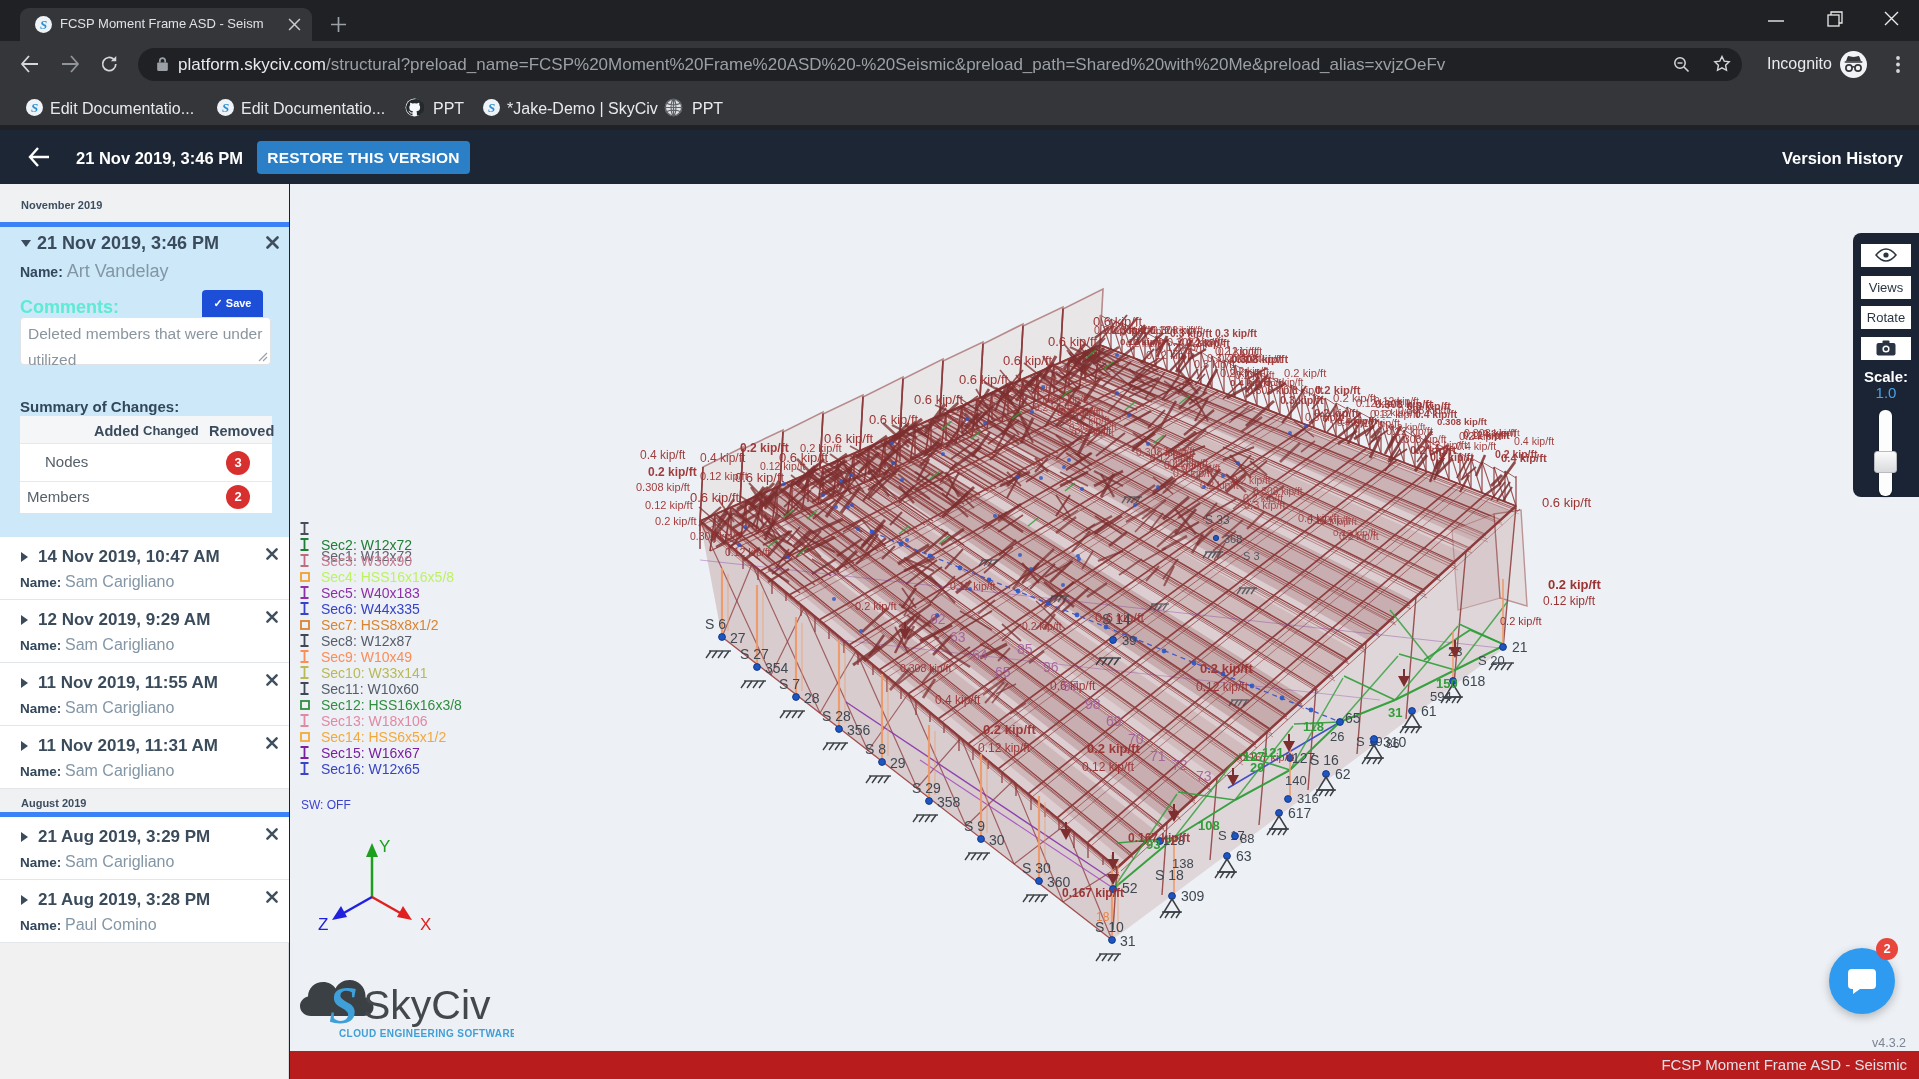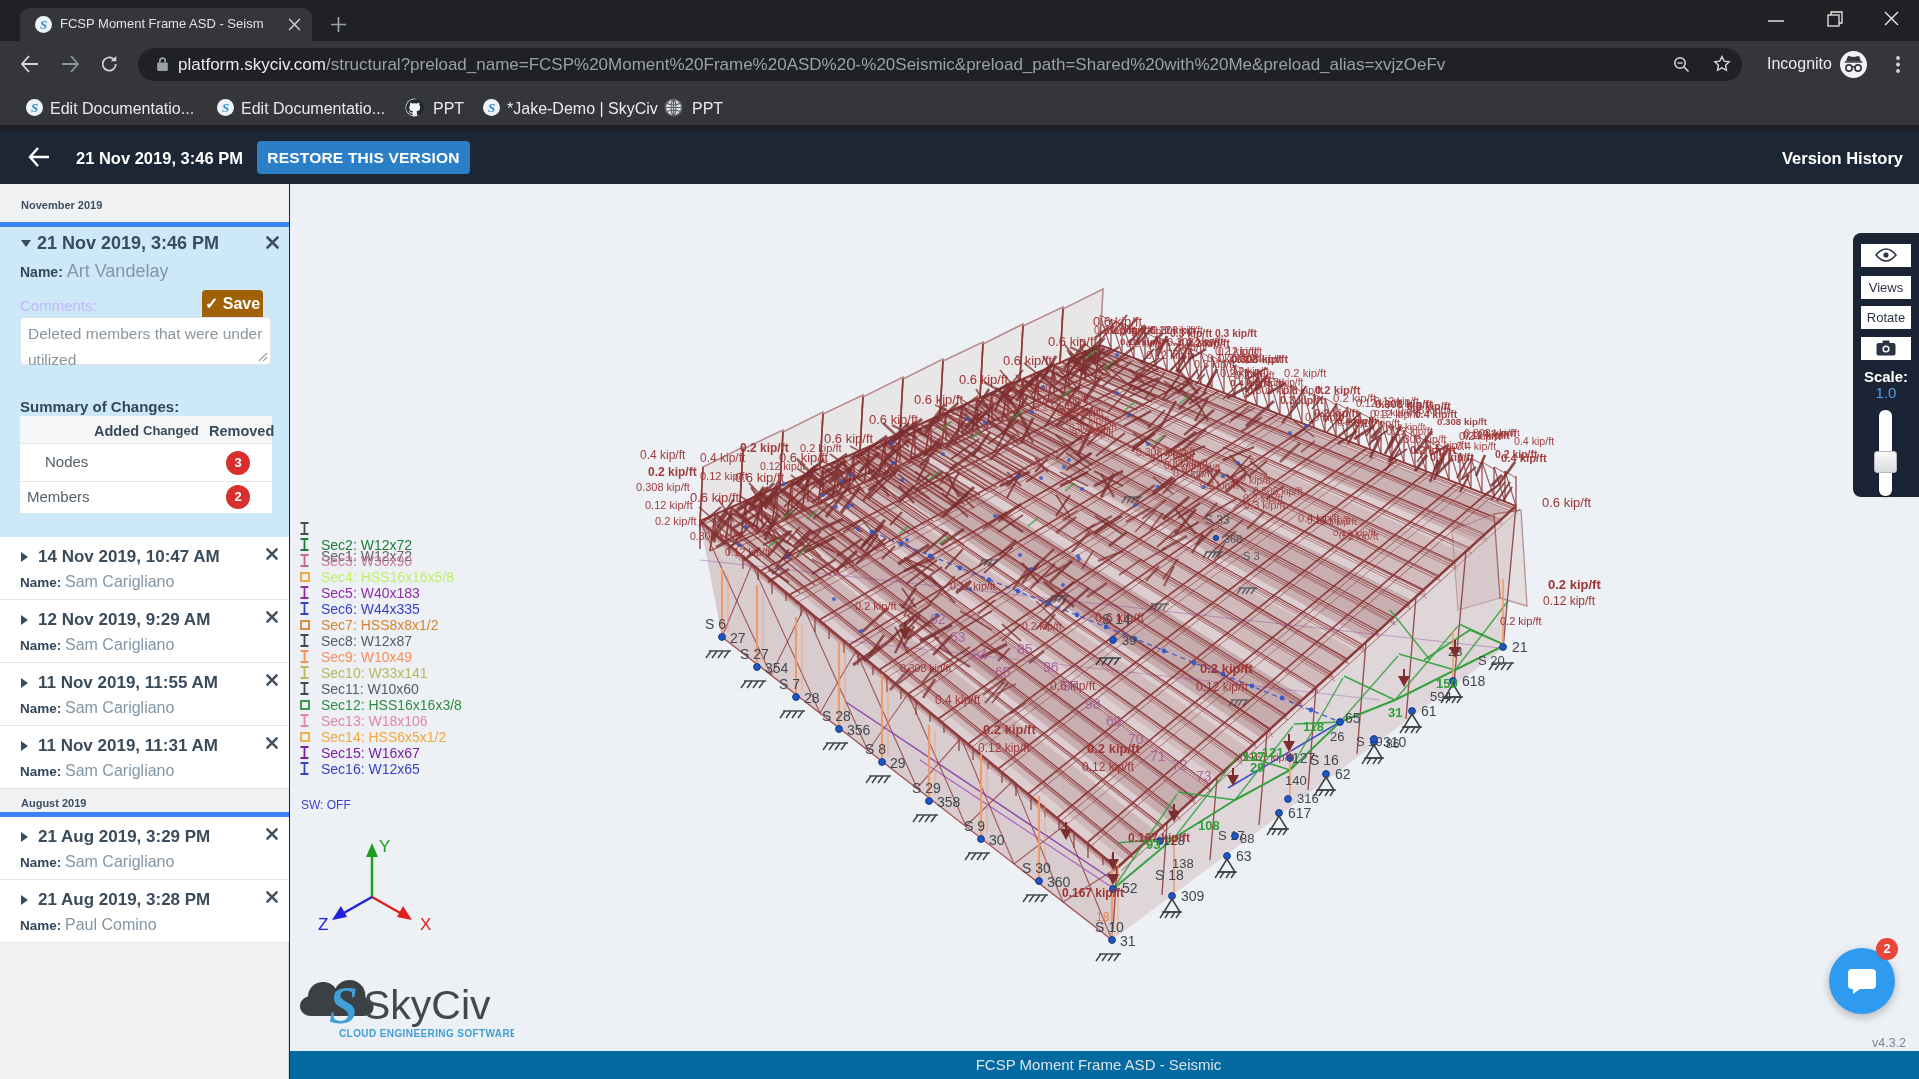--- a/index.html
+++ b/index.html
@@ -17,21 +17,21 @@
 .sechead{width:289px;height:43px;background:#eff1f3;border-bottom:5px solid #3b82f6;color:#3d4e60;font-weight:bold;font-size:11px;line-height:43px;padding-left:21px}
 #bluecard{left:0;top:227px;width:289px;height:310px;background:#cde8f8}
 .ventry{width:289px;background:#fff;border-bottom:1px solid #e4e7ea;height:63px}
 .vdate{position:absolute;left:38px;top:10px;color:#3a4b5c;font-weight:bold;font-size:17px}
 .vname{position:absolute;left:20px;top:36px;color:#33475c;font-weight:bold;font-size:13.5px}
 .vname span{color:#8396a6;font-weight:normal;font-size:16px}
 .tri{position:absolute;left:21px;top:15px;width:0;height:0;border-left:7px solid #3a4b5c;border-top:5px solid transparent;border-bottom:5px solid transparent}
 .vx{position:absolute;left:265px;top:8px;color:#3f4f5e;font-weight:bold;font-size:15px}
 
 #viewport{left:290px;top:184px;width:1629px;height:867px;background:#edf0f4}
-#footer{left:290px;top:1051px;width:1629px;height:28px;background:#0369a1;color:#dfe3e8;font-size:15px;text-align:center;line-height:28px;padding-right:12px}
+#footer{left:290px;top:1051px;width:1629px;height:28px;background:#b91c1c;color:#dfe3e8;font-size:15px;text-align:right;line-height:28px;padding-right:12px}
 
 #toolpanel{left:1853px;top:233px;width:66px;height:264px;background:#1b2434;border-radius:8px 0 0 8px}
 .tbtn{position:absolute;left:8px;width:50px;height:23px;background:#fff;border-radius:0;color:#2b3442;font-size:13px;text-align:center;line-height:23px}
 
 .leg{position:absolute;font-size:14px;white-space:nowrap}
 </style></head><body>
 
 <div class="abs" id="tabbar"></div>
 <div class="abs" id="tab">
     <svg class="abs" style="left:15px;top:8px" width="17" height="17" viewBox="0 0 17 17">
@@ -133,22 +133,22 @@
 <span class="abs" style="left:1782px;top:149px;font-size:16.5px;font-weight:bold;color:#fff">Version History</span>
 <div class="abs" id="sidebar"></div>
 <div class="abs sechead" style="left:0;top:184px">November 2019</div>
 <div class="abs" id="bluecard"></div>
 <div class="abs" style="left:21px;top:240px;width:0;height:0;border-top:7px solid #3a4b5c;border-left:5px solid transparent;border-right:5px solid transparent"></div>
 <span class="abs" style="left:37px;top:233px;font-size:18px;font-weight:bold;color:#3a4b5c">21 Nov 2019, 3:46 PM</span>
 <svg class="abs" style="left:266px;top:236px" width="13" height="13" viewBox="0 0 13 13">
     <path d="M1.5 1.5l10 10M11.5 1.5l-10 10" stroke="#3f4f5e" stroke-width="2.6" stroke-linecap="round"></path>
   </svg>
 <span class="abs" style="left:20px;top:261px;font-size:14px;font-weight:bold;color:#33475c">Name: <span style="font-weight:normal;font-size:18px;color:#8396a6">Art Vandelay</span></span>
-<span class="abs" style="left:20px;top:297px;font-size:15px;font-weight:normal;color:#c4b5fd">Comments:</span>
-<div class="abs" style="left:202px;top:290px;width:61px;height:27px;background:#a16207;border-radius:4px 4px 0 0;color:#fff;font-weight:bold;font-size:16px;text-align:center;line-height:27px">✓ Save</div>
+<span class="abs" style="left:20px;top:297px;font-size:18px;font-weight:bold;color:#5eead4">Comments:</span>
+<div class="abs" style="left:202px;top:290px;width:61px;height:27px;background:#1d4ed8;border-radius:4px 4px 0 0;color:#fff;font-weight:bold;font-size:11px;text-align:center;line-height:27px">✓ Save</div>
 <div class="abs" style="left:20px;top:317px;width:251px;height:48px;background:#fff;border:1px solid #dfe3e6;border-radius:4px;color:#8a959e;font-size:15.5px;line-height:26px;padding:3px 7px">Deleted members that were under utilized</div>
 <svg class="abs" style="left:258px;top:352px" width="10" height="10" viewBox="0 0 10 10">
     <path d="M9 1L1 9M9 5L5 9" stroke="#9aa3ab" stroke-width="1.2"></path>
   </svg>
 <span class="abs" style="left:20px;top:398px;font-size:15px;font-weight:bold;color:#33475c">Summary of Changes:</span>
 <div class="abs" style="left:20px;top:416px;width:252px;height:97px;background:#fff"></div>
 <div class="abs" style="left:20px;top:416px;width:252px;height:28px;background:#f5f6f7;border-bottom:1px solid #e6e8ea"></div>
 <span class="abs" style="left:94px;top:423px;font-size:14.5px;font-weight:bold;color:#3a4b5c">Added</span>
 <span class="abs" style="left:143px;top:423px;font-size:13px;font-weight:bold;color:#3a4b5c">Changed</span>
 <span class="abs" style="left:209px;top:423px;font-size:14.5px;font-weight:bold;color:#3a4b5c">Removed</span>

